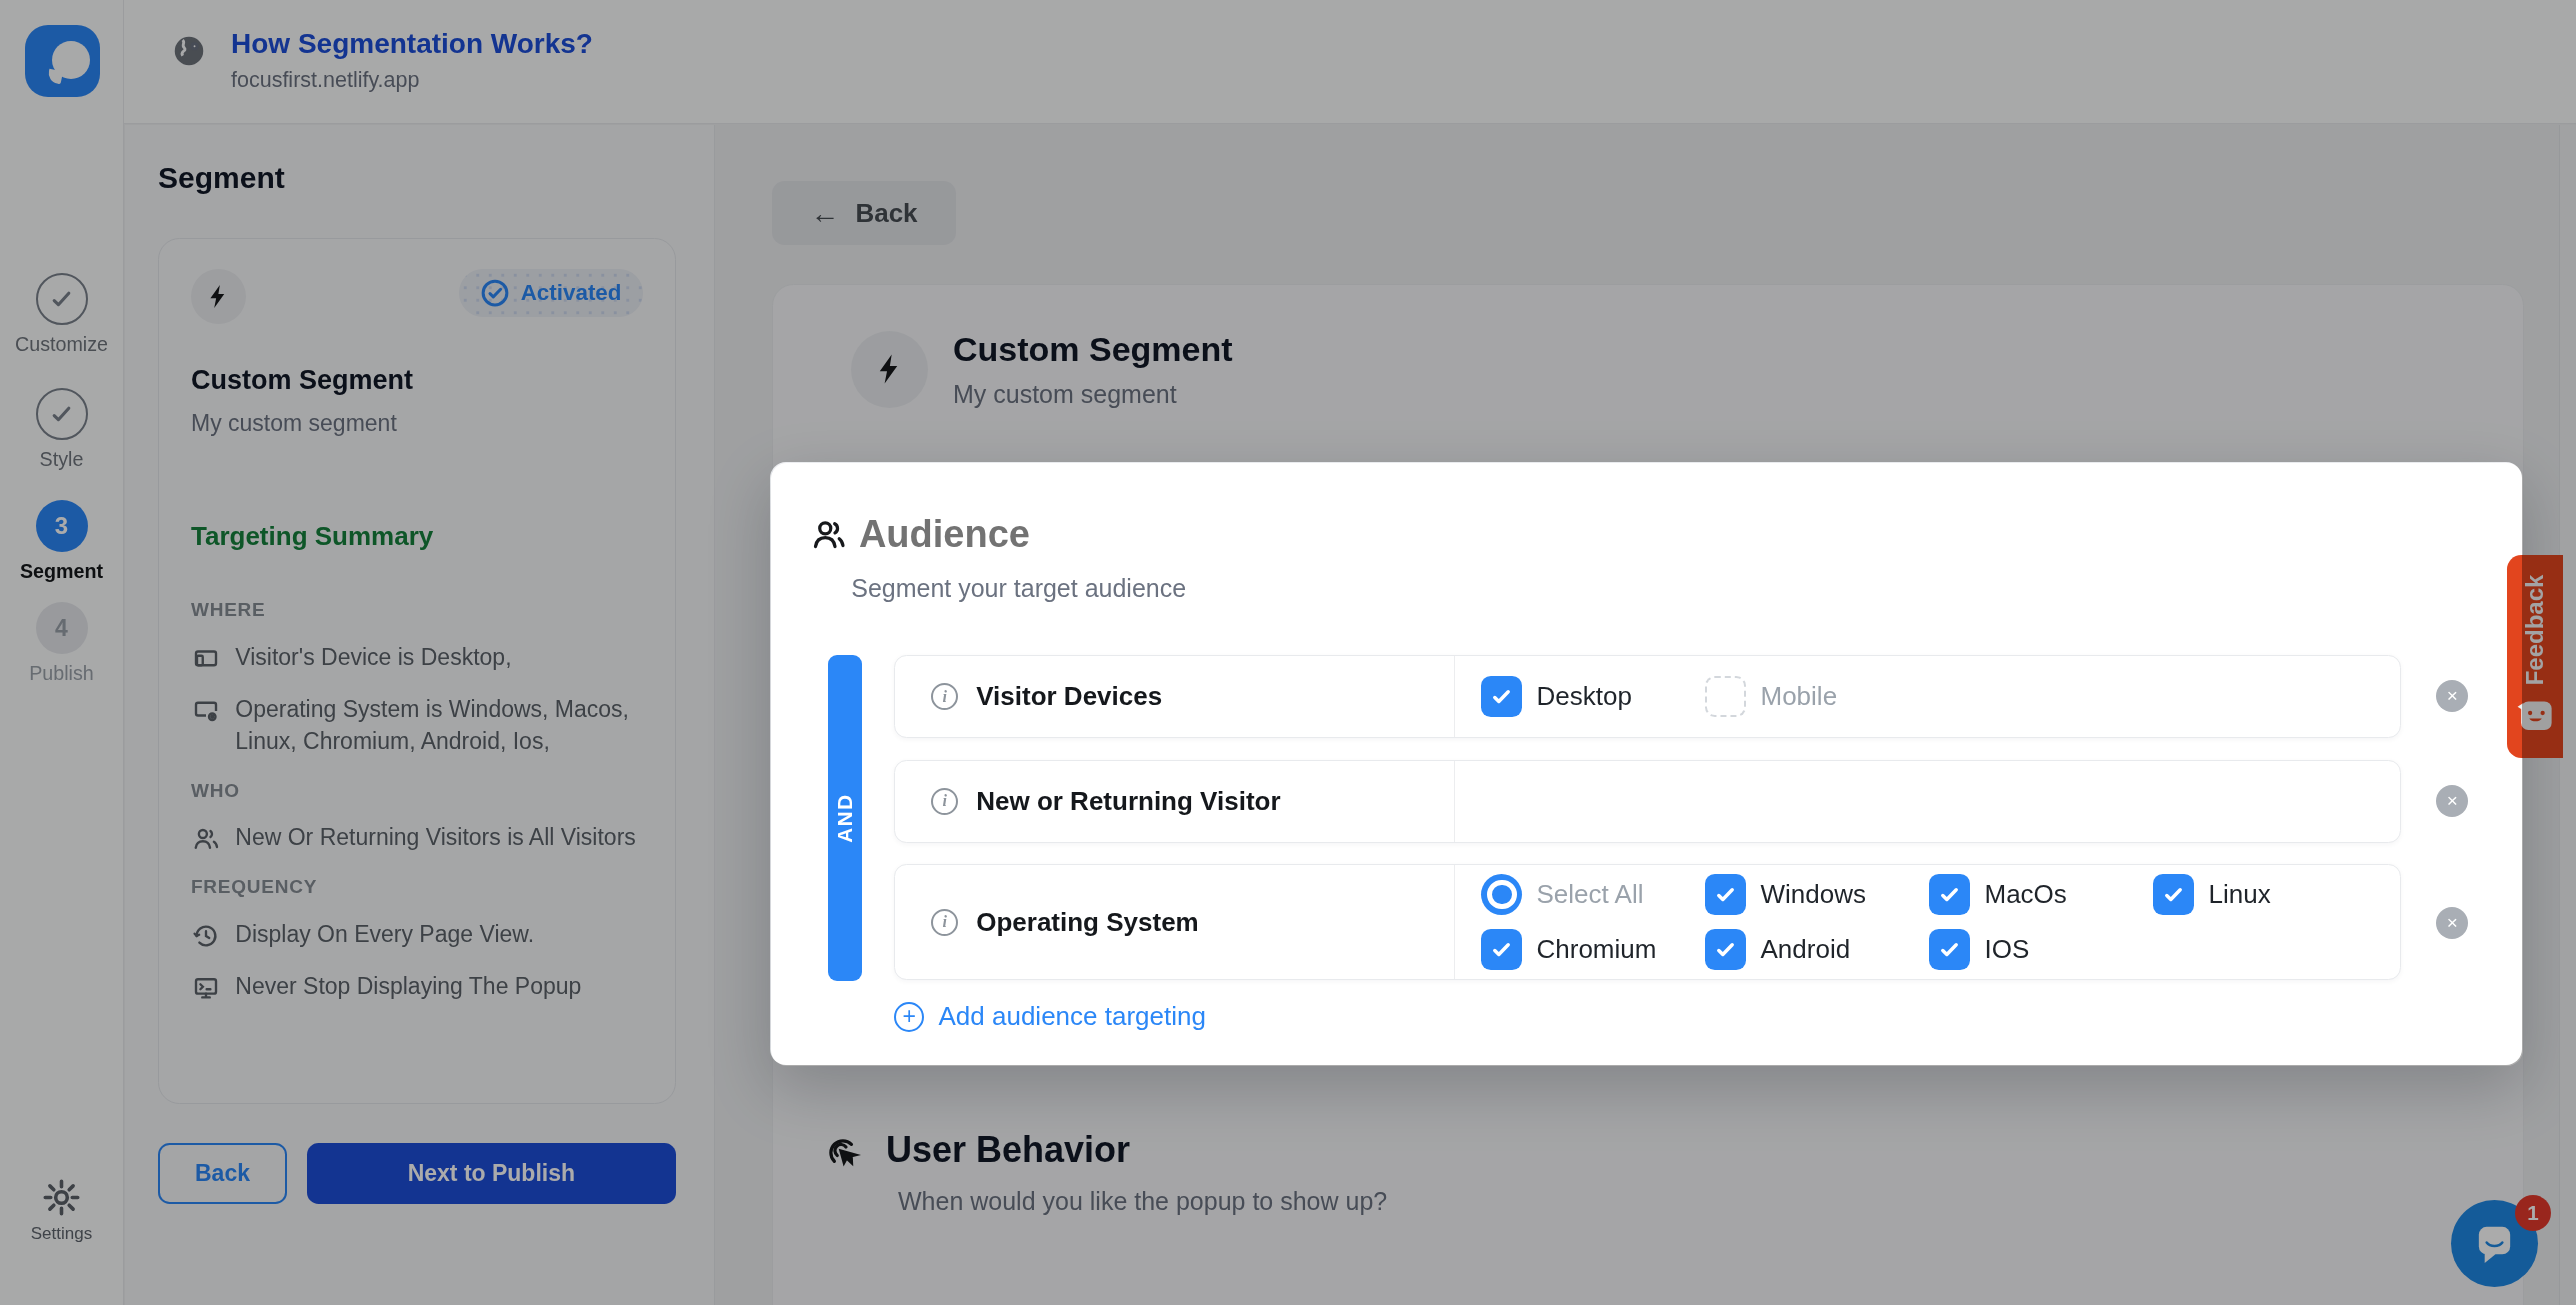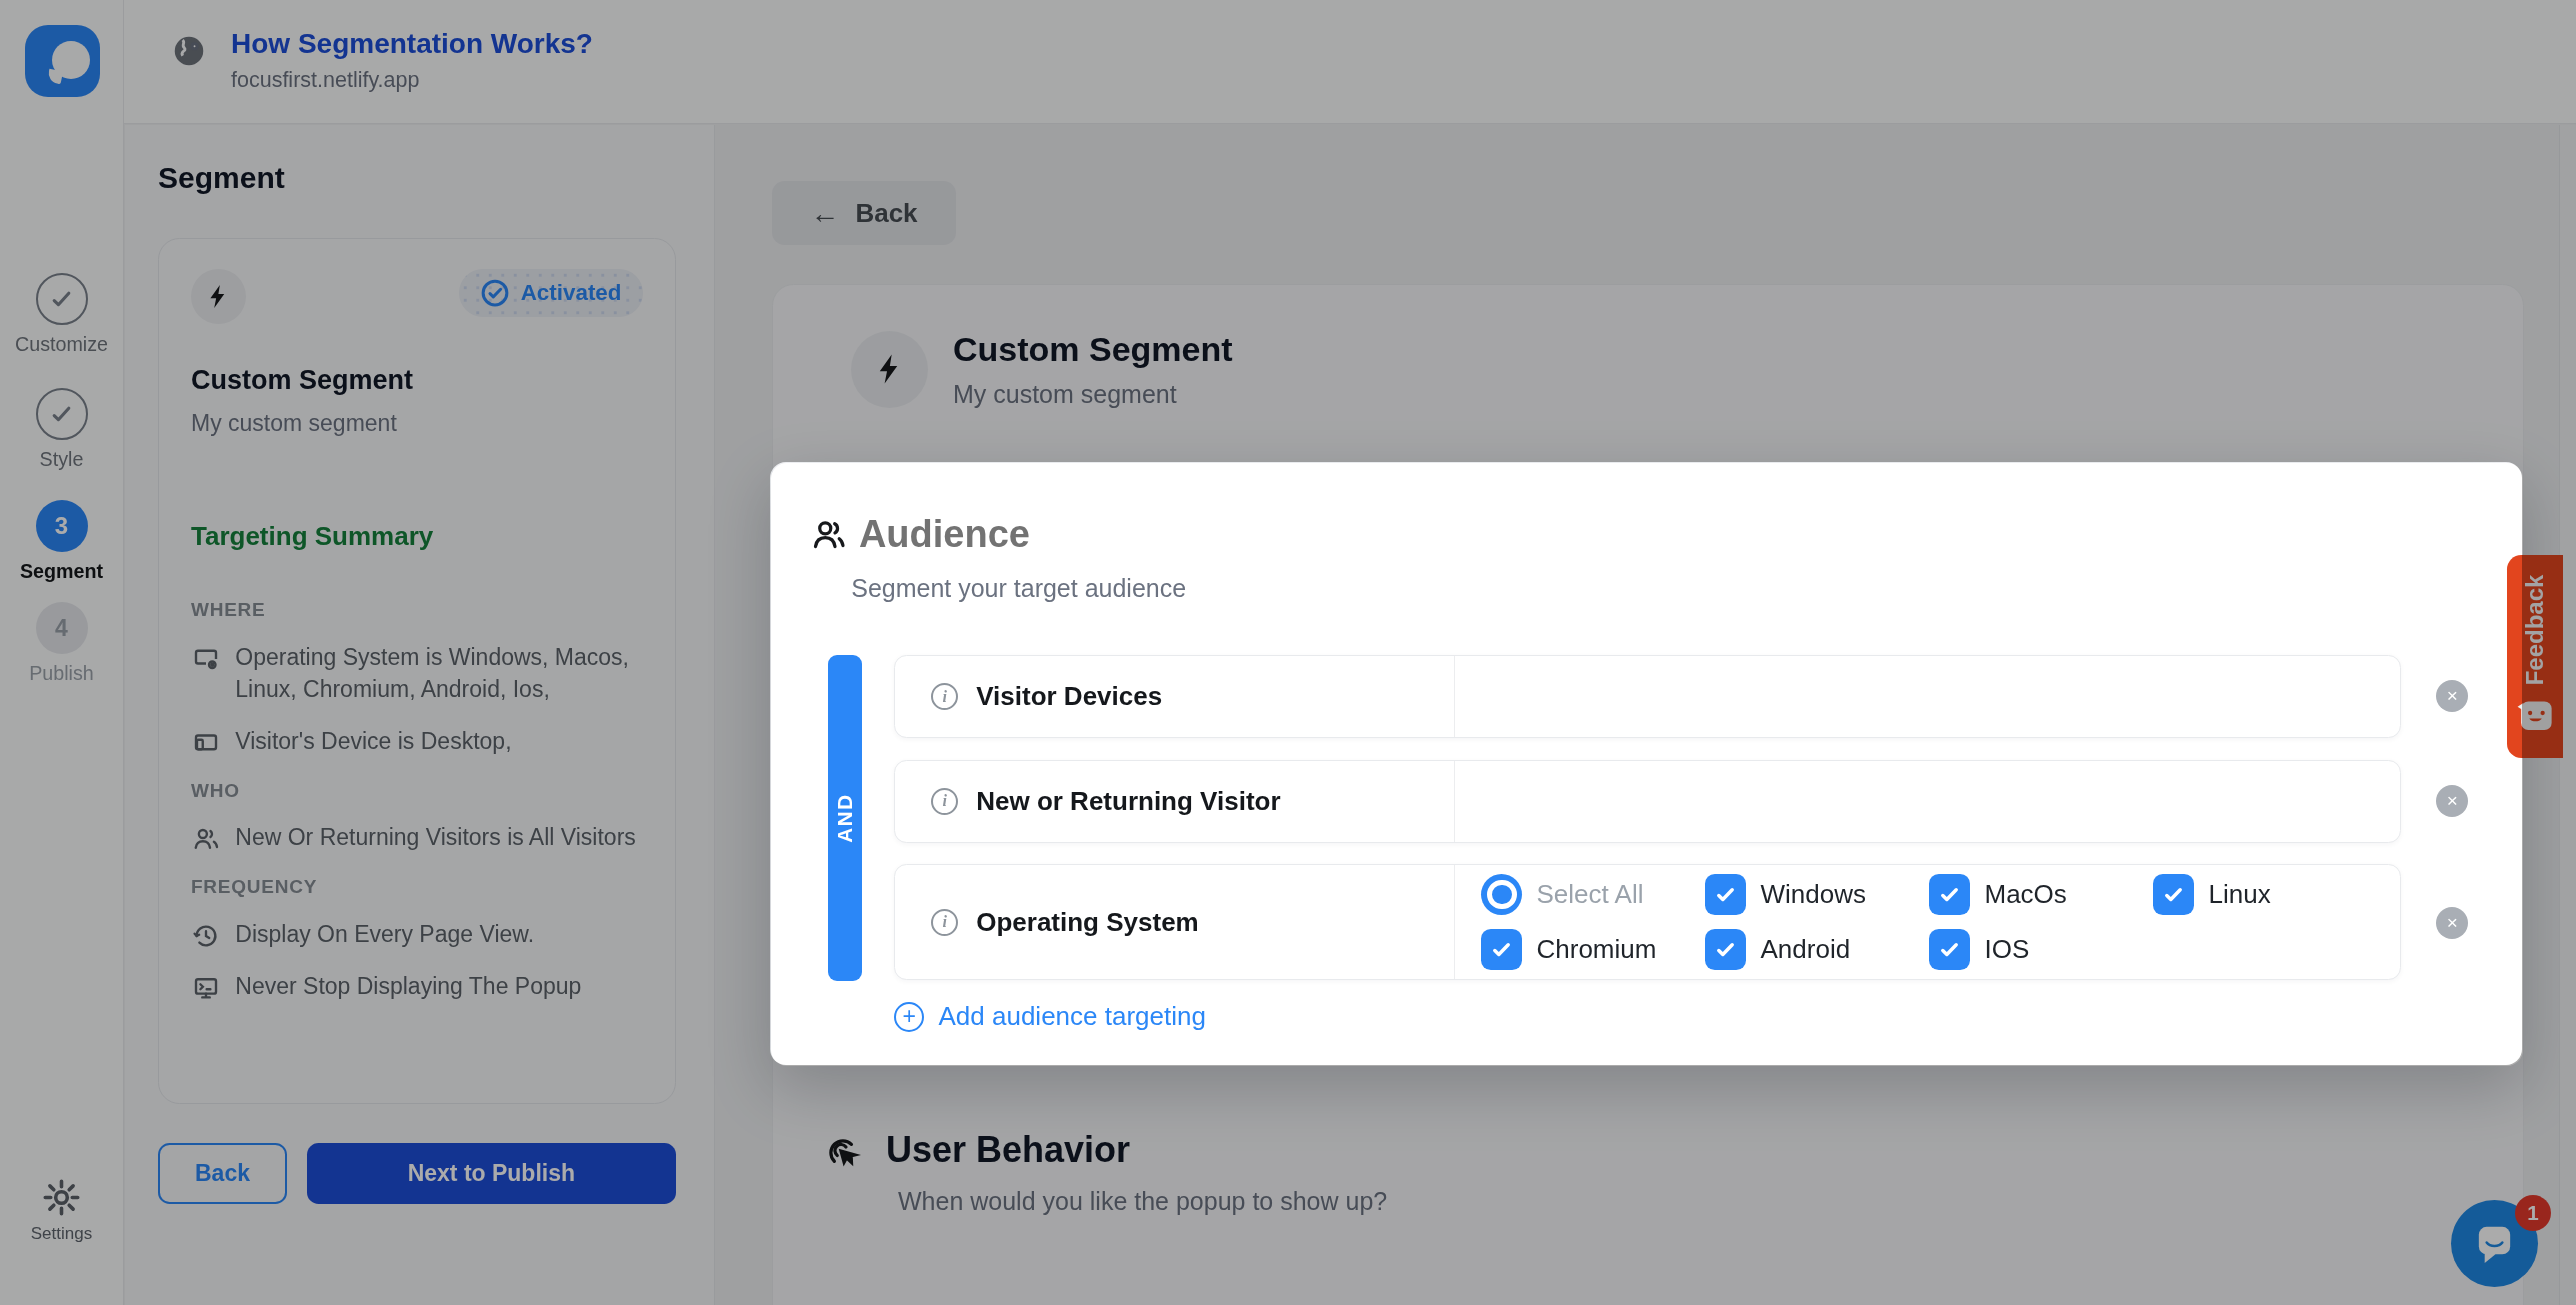--- a/index.html
+++ b/index.html
@@ -195,35 +195,35 @@
 
     <div class="seg-title">Custom Segment</div>
     <div class="seg-sub">My custom segment</div>
 
     <div class="summary-title">Targeting Summary</div>
 
     <div class="sec-label">WHERE</div>
     <div class="sum-item">
       <span class="ic">
         <svg width="30" height="30" viewBox="0 0 24 24" fill="none" stroke="#5b6269" stroke-width="1.9">
+          <rect x="4" y="6" width="16" height="11" rx="1.6"></rect>
+            <rect x="4.8" y="9.4" width="4.6" height="7.6" rx="1" fill="#f7f8fa"></rect>
+        </svg>
+      </span>
+      <span>Visitor's Device is Desktop,</span>
+    </div>
+    <div class="sum-item">
+      <span class="ic">
+        <svg width="30" height="30" viewBox="0 0 24 24" fill="none" stroke="#5b6269" stroke-width="1.9">
           <path d="M20 12V7a1.6 1.6 0 0 0-1.6-1.6H5.6A1.6 1.6 0 0 0 4 7v7a1.6 1.6 0 0 0 1.6 1.6H12"></path>
           <circle cx="17" cy="16.6" r="2.6"></circle>
             <circle cx="17" cy="16.6" r="0.8" fill="#5b6269"></circle>
         </svg>
       </span>
       <span>Operating System is Windows, Macos, Linux, Chromium, Android, Ios,</span>
-    </div>
-    <div class="sum-item">
-      <span class="ic">
-        <svg width="30" height="30" viewBox="0 0 24 24" fill="none" stroke="#5b6269" stroke-width="1.9">
-          <rect x="4" y="6" width="16" height="11" rx="1.6"></rect>
-            <rect x="4.8" y="9.4" width="4.6" height="7.6" rx="1" fill="#f7f8fa"></rect>
-        </svg>
-      </span>
-      <span>Visitor's Device is Desktop,</span>
     </div>
 
     <div class="sec-label mt1">WHO</div>
     <div class="sum-item">
       <span class="ic">
         <svg width="30" height="30" viewBox="0 0 24 24" fill="none" stroke="#5b6269" stroke-width="1.9" stroke-linecap="round">
           <circle cx="9.5" cy="8" r="3.2"></circle>
             <path d="M3.8 19c.5-3.4 2.7-5.2 5.7-5.2S14.7 15.6 15.2 19"></path>
           <path d="M15.6 5.6a3 3 0 0 1 0 4.8M18.3 14.2c1.4.8 2.2 2.2 2.5 4.2"></path>
         </svg>
@@ -296,20 +296,36 @@
     <div class="and-bar">
       <span class="and-txt">AND</span>
     </div>
 
     <div class="rows">
 
       <div class="rule-row h1">
         <div class="rule-left">
           <span class="info-icon">i</span>
           <span class="rule-label">Visitor Devices</span>
+        </div>
+        <div class="rule-right">
+          <div class="opt-line">
+            <label class="opt">
+              <span class="cb on">
+                <svg width="23" height="23" viewBox="0 0 24 24" fill="none" stroke="#fff" stroke-width="3.6" stroke-linecap="round" stroke-linejoin="round">
+                    <path d="M5 13l4.2 4.2L19 7"></path>
+                  </svg>
+              </span>
+              <span class="opt-label">Desktop</span>
+            </label>
+            <label class="opt">
+              <span class="cb off"></span>
+              <span class="opt-label muted">Mobile</span>
+            </label>
+          </div>
         </div>
       </div>
 
       <div class="rule-row h1">
         <div class="rule-left">
           <span class="info-icon">i</span>
           <span class="rule-label">New or Returning Visitor</span>
         </div>
       </div>
 

